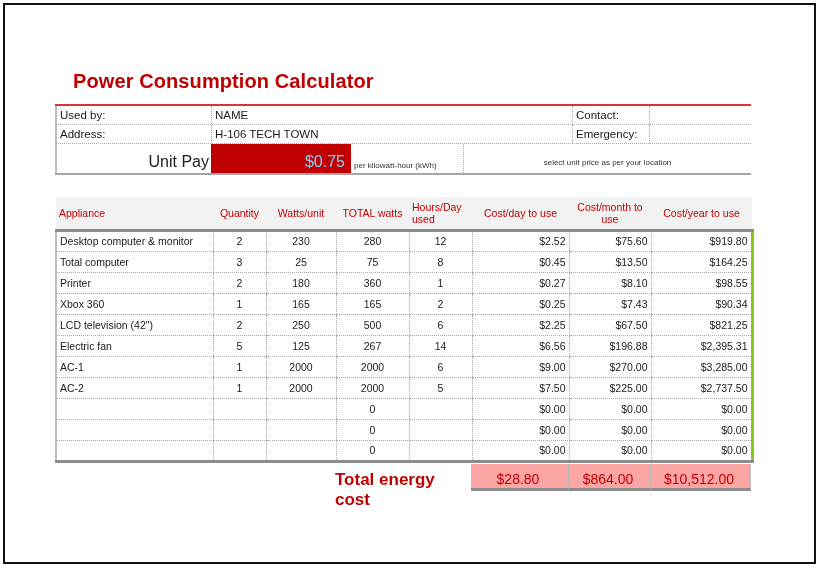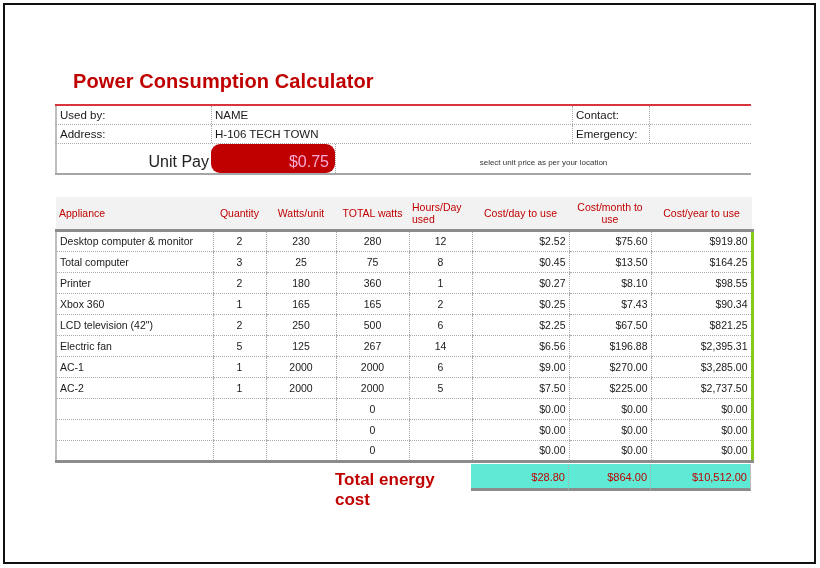--- a/index.html
+++ b/index.html
@@ -16,21 +16,21 @@
   
   .info { position: absolute; left: 55px; top: 104px; width: 696px; border-top: 2px solid #d9333b; }
   .info-row { display: flex; height: 19px; border-bottom: 1px dotted #aaa; font-size: 11.5px; }
   .info-row > div { padding: 3px 3px 0 3px; white-space: nowrap; overflow: hidden; }
   .c-label { width: 156px; border-left: 2px solid #bdbdbd; }
   .c-value { width: 361px; border-left: 1px dotted #aaa; }
   .c-clabel { width: 77px; border-left: 1px dotted #aaa; }
   .c-cvalue { flex: 1; border-left: 1px dotted #aaa; }
   .pay-row { display: flex; height: 31px; border-bottom: 2px solid #a6a6a6; }
   .pay-label { width: 156px; border-left: 2px solid #bdbdbd; text-align: right; font-size: 16px; padding: 9px 2px 0 0; color: #222; }
-  .pay-value { width: 124px; background: #c00000; color: #f9a8d4; font-size: 16px; text-align: right; padding: 9px 6px 0 0; border-radius: 9px; }
+  .pay-value { width: 140px; background: #c00000; color: #7dd3fc; font-size: 16px; text-align: right; padding: 9px 6px 0 0; }
   .pay-unit { width: 112px; font-size: 8px; padding: 17px 0 0 3px; color: #333; white-space: nowrap; }
   .pay-hint { flex: 1; border-left: 1px dotted #aaa; font-size: 8px; text-align: center; padding: 14px 0 0 0; color: #333; white-space: nowrap; }
 
   
   .tbl { position: absolute; left: 55px; top: 197px; width: 696px; border-collapse: collapse; table-layout: fixed; }
   .tbl th {
     background: #f2f2f2; color: #c00000; font-weight: normal; font-size: 10.5px;
     height: 33px; padding: 2px 3px; line-height: 12px; vertical-align: middle;
     border-bottom: 3px solid #8c8c8c;
   }
@@ -42,21 +42,21 @@
   }
   .tbl td:first-child { border-left: 2px solid #bdbdbd; text-align: left; }
   .tbl td.n { text-align: center; }
   .tbl td.m { text-align: right; }
   .tbl tr.last td { border-bottom: 3px solid #8c8c8c; }
   .tbl td:last-child { border-right: 3px solid #84cc16; }
 
   .totals { position: absolute; left: 335px; top: 464px; display: flex; height: 27px; }
   .tot-label { width: 136px; color: #c00000; font-weight: bold; font-size: 17px; padding: 6px 4px 0 0; }
   .tot-cell {
-    background: #5eead4; color: #c00000; font-size: 11px; text-align: right; padding: 7px 3px 0 0;
+    background: #fca5a5; color: #c00000; font-size: 14px; text-align: center; padding: 7px 3px 0 0;
     border-bottom: 3px solid #8c8c8c; border-left: 1px dotted #aaa;
   }
   .tot-day { width: 97px; border-left: none; }
   .tot-month { width: 82px; }
   .tot-year { width: 101px; border-right: 1px solid #bdbdbd; }
 </style>
 </head>
 <body>
 
 <div class="frame"></div>
@@ -72,20 +72,21 @@
   </div>
   <div class="info-row">
     <div class="c-label">Address:</div>
     <div class="c-value">H-106 TECH TOWN</div>
     <div class="c-clabel">Emergency:</div>
     <div class="c-cvalue"></div>
   </div>
   <div class="pay-row">
     <div class="pay-label">Unit Pay</div>
     <div class="pay-value">$0.75</div>
+    <div class="pay-unit">per kilowatt-hour (kWh)</div>
     <div class="pay-hint">select unit price as per your location</div>
   </div>
 </div>
 
 <table class="tbl">
   <colgroup>
     <col style="width:157px">
       <col style="width:53px">
       <col style="width:70px">
       <col style="width:73px">

